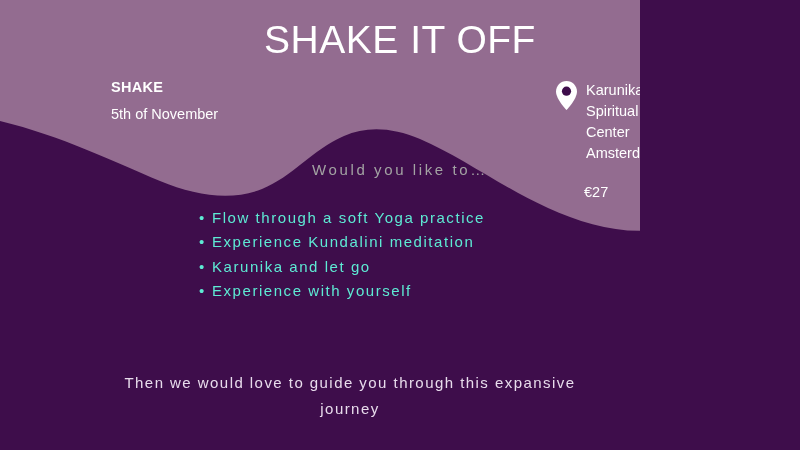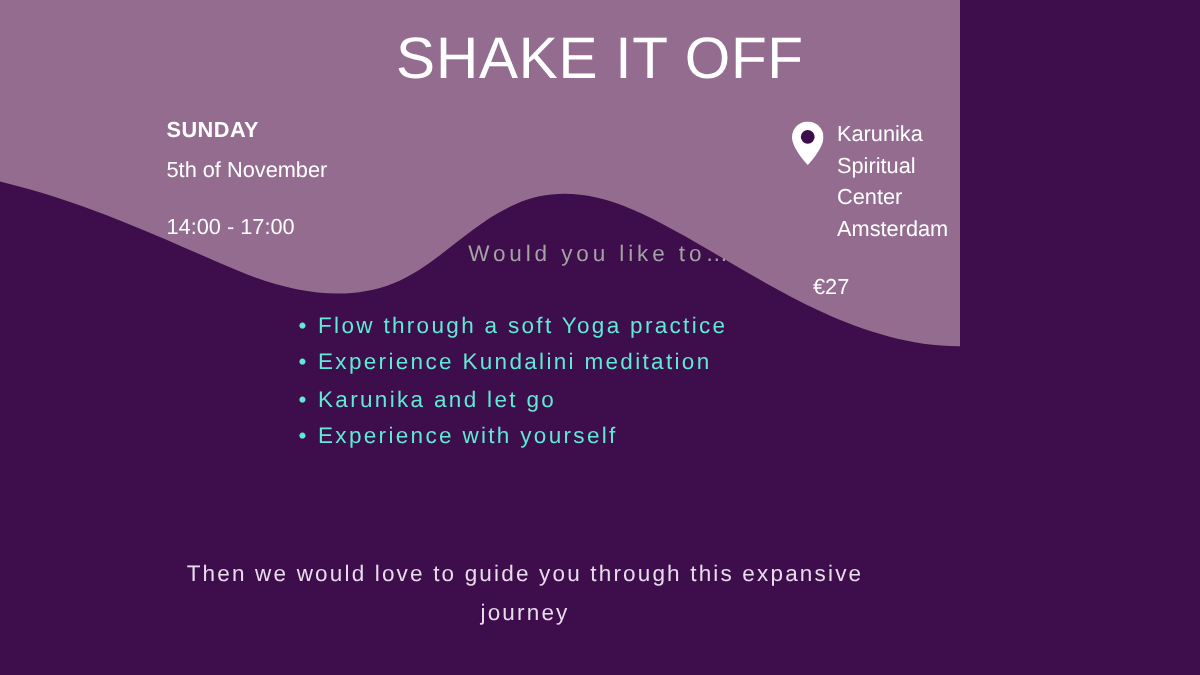--- a/index.html
+++ b/index.html
@@ -68,40 +68,40 @@
   }
   #date-block .time {
     font-size: 14.5px;
     font-weight: 400;
   }
 
   
   #venue-block {
     position: absolute;
     top: 80px;
-    left: 528px;
+    left: 556px;
     color: #FFFFFF;
   }
   .venue-row {
     display: flex;
     align-items: flex-start;
     gap: 9px;
   }
   #pin-icon {
     flex: 0 0 auto;
     margin-top: 1px;
   }
   .venue-lines {
     line-height: 1.45;
     font-size: 14.5px;
     font-weight: 400;
   }
   #price {
     margin-top: 20px;
-    margin-left: 14px;
+    margin-left: 28px;
     font-size: 14.5px;
     font-weight: 400;
     color: #FFFFFF;
   }
 
   
   #lead-in {
     position: absolute;
     top: 161px;
     left: 0;
@@ -175,23 +175,22 @@
              C500,186 460,156 420,139
              C392,127 366,126 344,136
              C312,150 292,177 262,189
              C232,201 196,196 160,181
              C112,161 62,136 0,121 Z"></path>
   </svg>
 
   <div id="title">SHAKE IT OFF</div>
 
   <div id="date-block">
-    <div class="day">SUNDAY</div>
+    <div class="day">SHAKE</div>
     <div class="date">5th of November</div>
-    <div class="time">14:00 - 17:00</div>
   </div>
 
   <div id="venue-block">
     <div class="venue-row">
       <span id="pin-icon">
         <svg width="21" height="29" viewBox="0 0 21 29">
           <path d="M10.5 0 C4.7 0 0 4.7 0 10.5 C0 18.2 10.5 29 10.5 29
                    C10.5 29 21 18.2 21 10.5 C21 4.7 16.3 0 10.5 0 Z" fill="#FFFFFF"></path>
           <circle cx="10.5" cy="10.2" r="4.6" fill="#3E0D4B"></circle>
         </svg>

